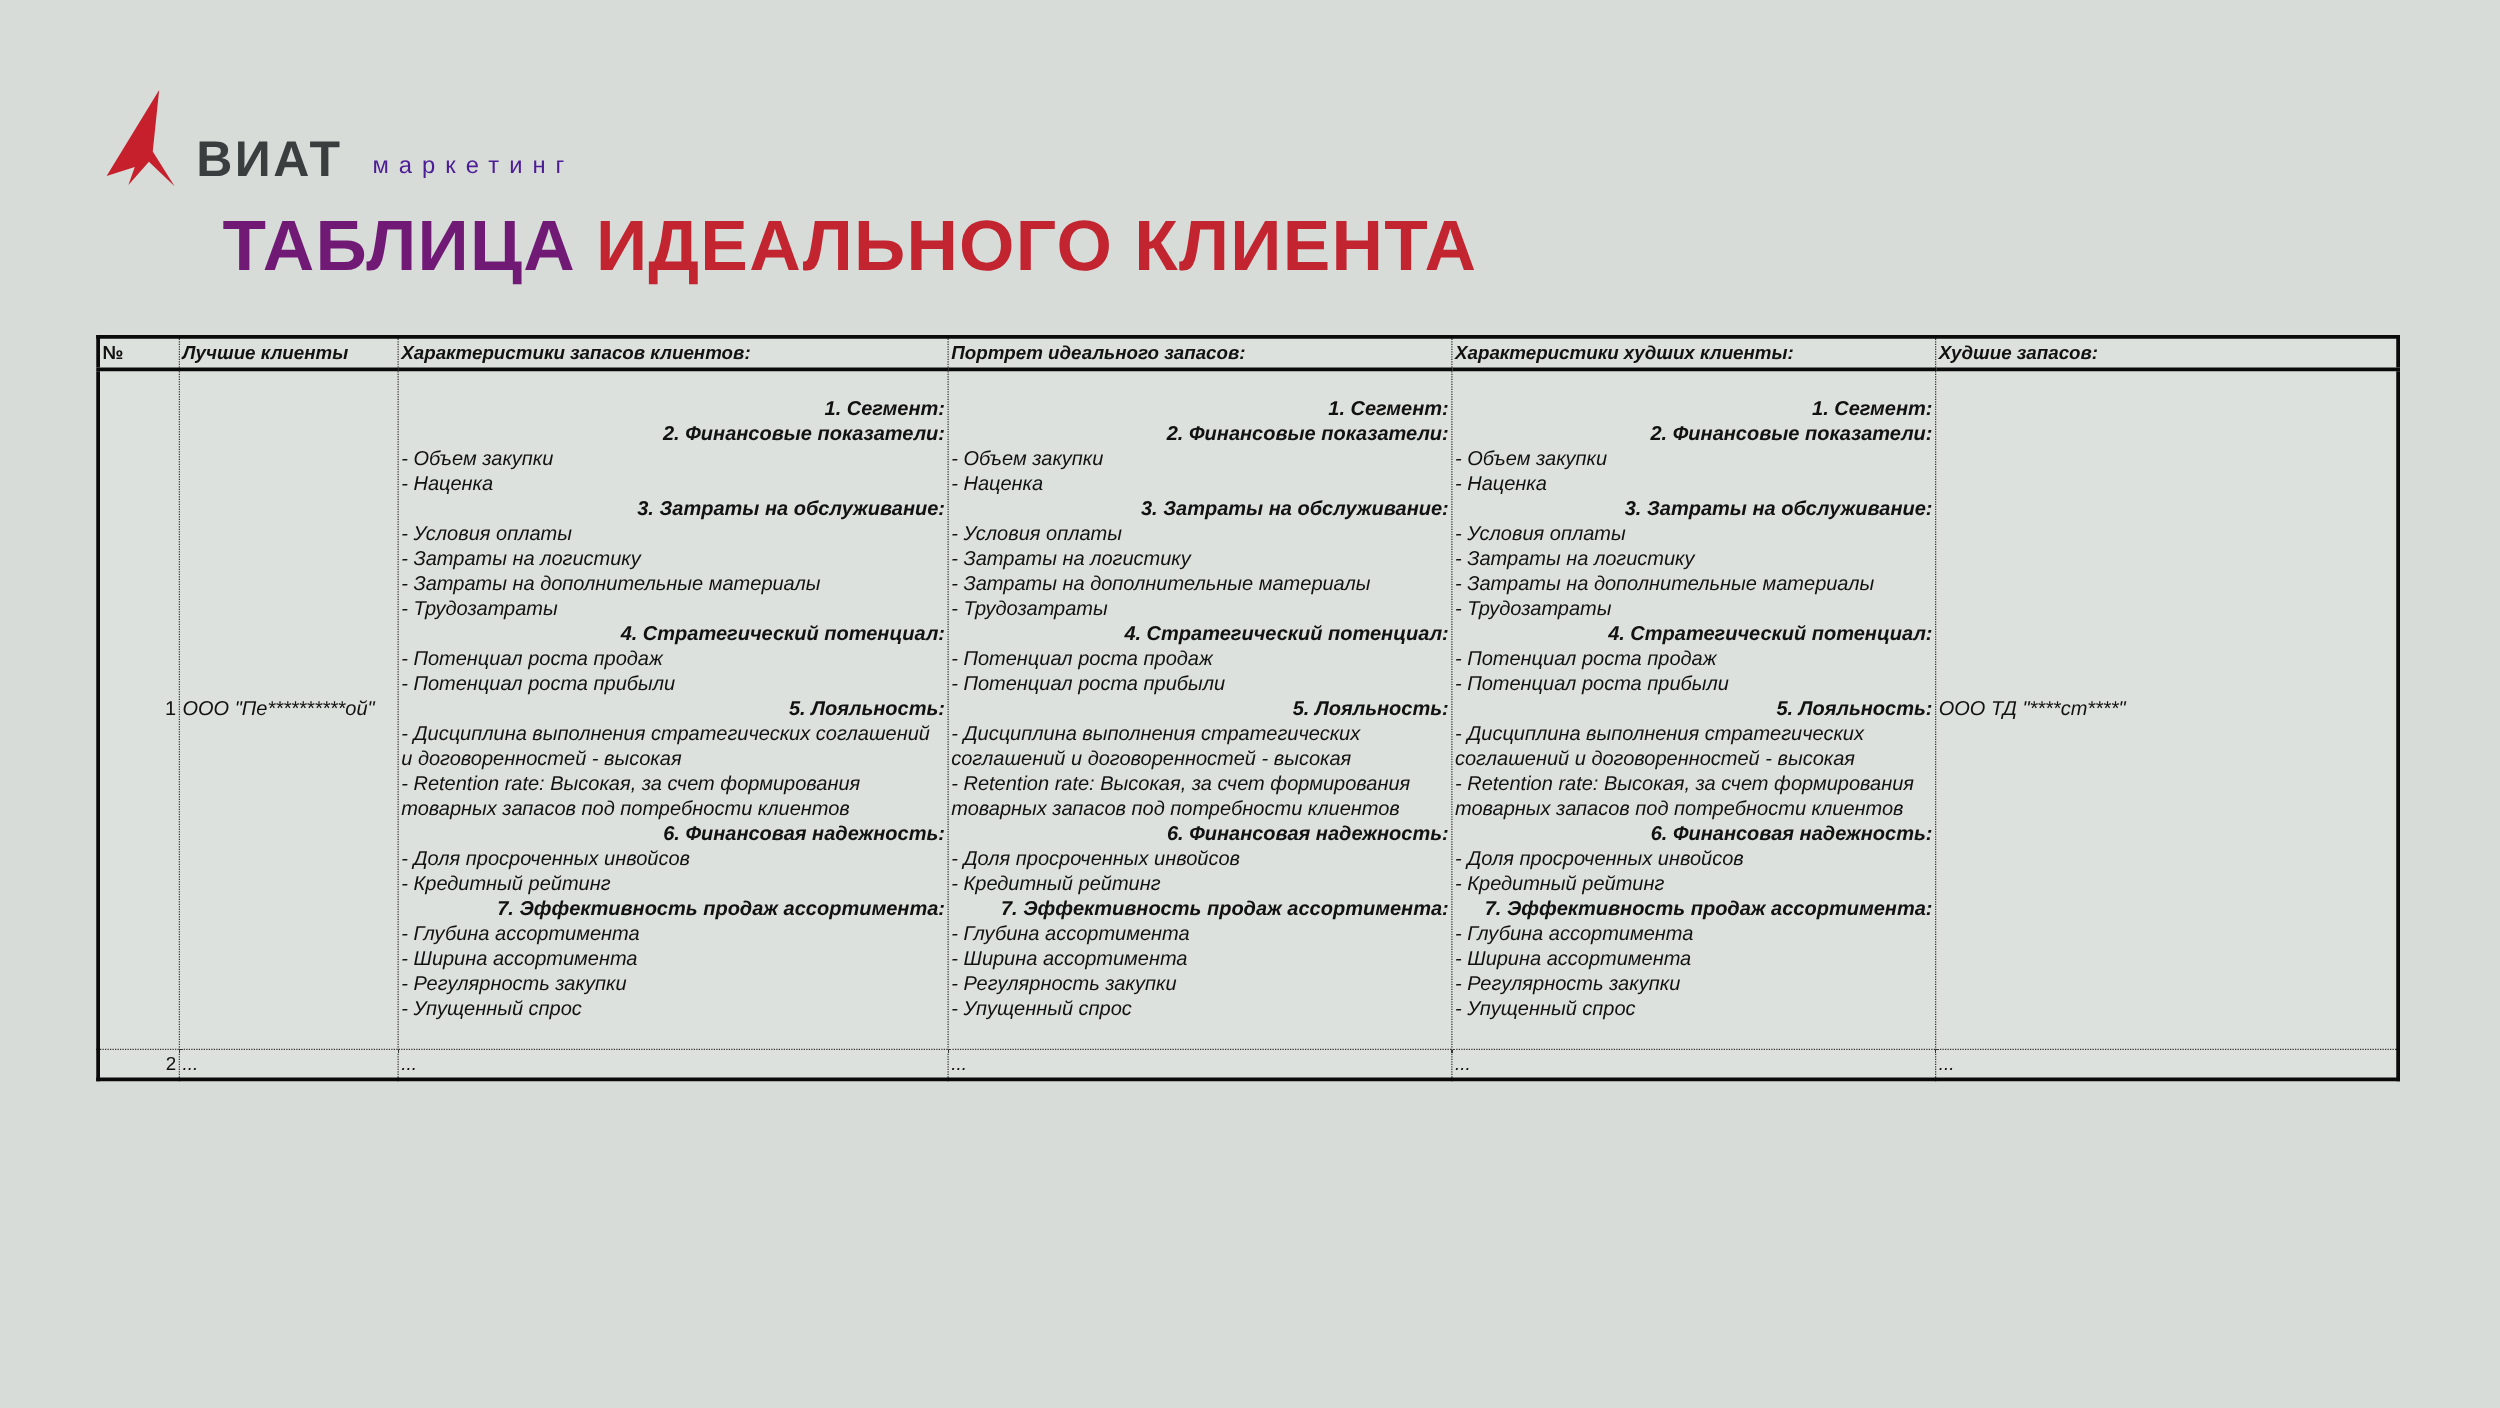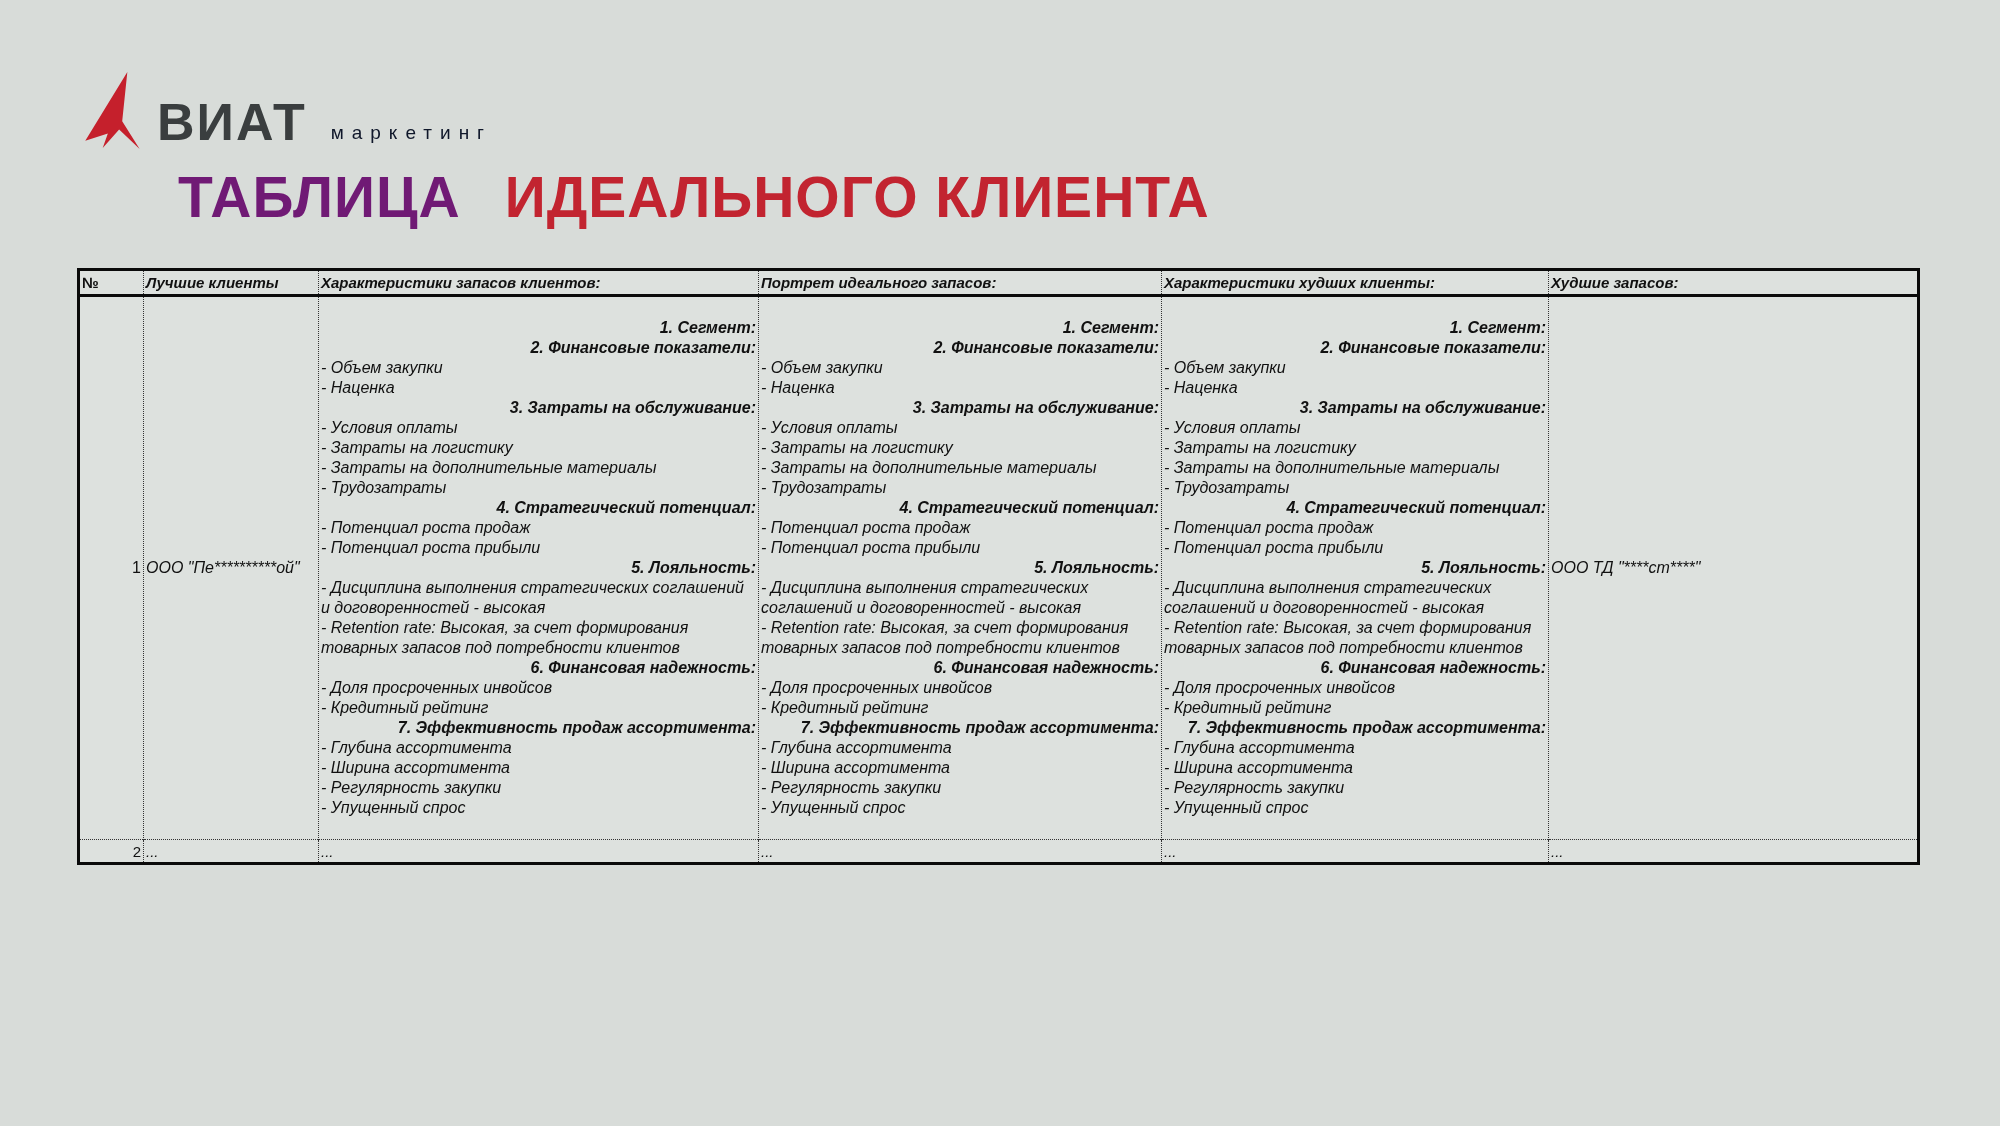--- a/index.html
+++ b/index.html
@@ -6,34 +6,34 @@
   body{
     width:2000px;height:1126px;position:relative;
     background:#d8dcd9;
     font-family:"Liberation Sans", sans-serif;
     color:#111;
   }
   
   .logo{position:absolute;left:85px;top:70px;display:flex;align-items:flex-end;}
   .logo-arrow{width:58px;height:80px;margin-right:14px;}
   .logo-brand{
-    font-size:52px;font-weight:bold;letter-spacing:2px;color:#3a3e3f;
+    font-size:40px;font-weight:bold;letter-spacing:2px;color:#3a3e3f;
     line-height:1;padding-bottom:2px;
   }
   .logo-sub{
-    font-size:19px;letter-spacing:8px;color:#0f172a;
+    font-size:19px;letter-spacing:8px;color:#4c1d95;
     line-height:1;padding-bottom:8px;margin-left:24px;
   }
   
   .page-title{
     position:absolute;left:178px;top:164px;
     font-size:57px;font-weight:bold;letter-spacing:1px;white-space:nowrap;
   }
   .t-dark{color:#701a75;margin-right:16px;}
-  .t-red{color:#c22430;margin-left:28px;}
+  .t-red{color:#c22430;}
   
   table.client-table{
     position:absolute;left:77px;top:268px;width:1840px;
     border-collapse:collapse;table-layout:fixed;
     background:#dde1de;
     border:3px solid #0a0a0a;
   }
   .client-table th{
     font-size:15px;font-weight:bold;text-align:left;
     padding:2px 2px;height:19px;

